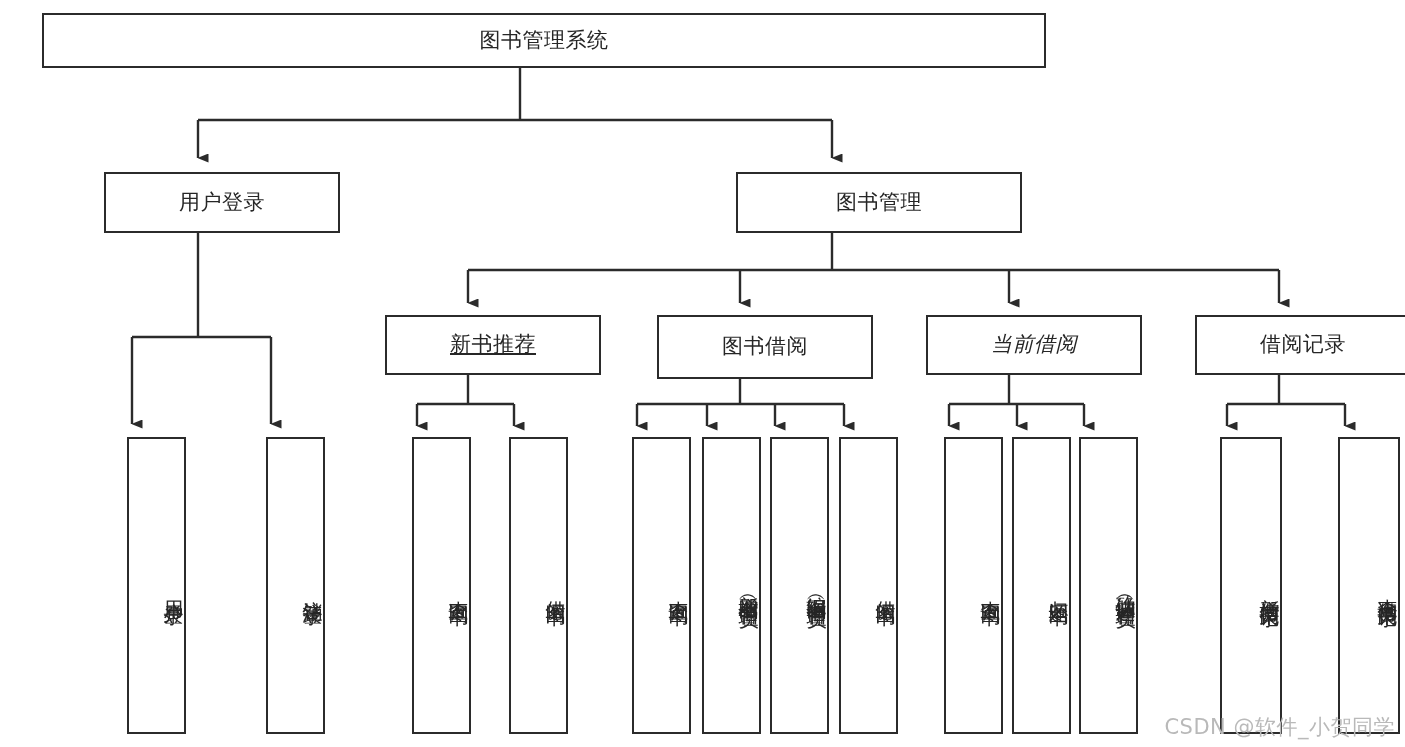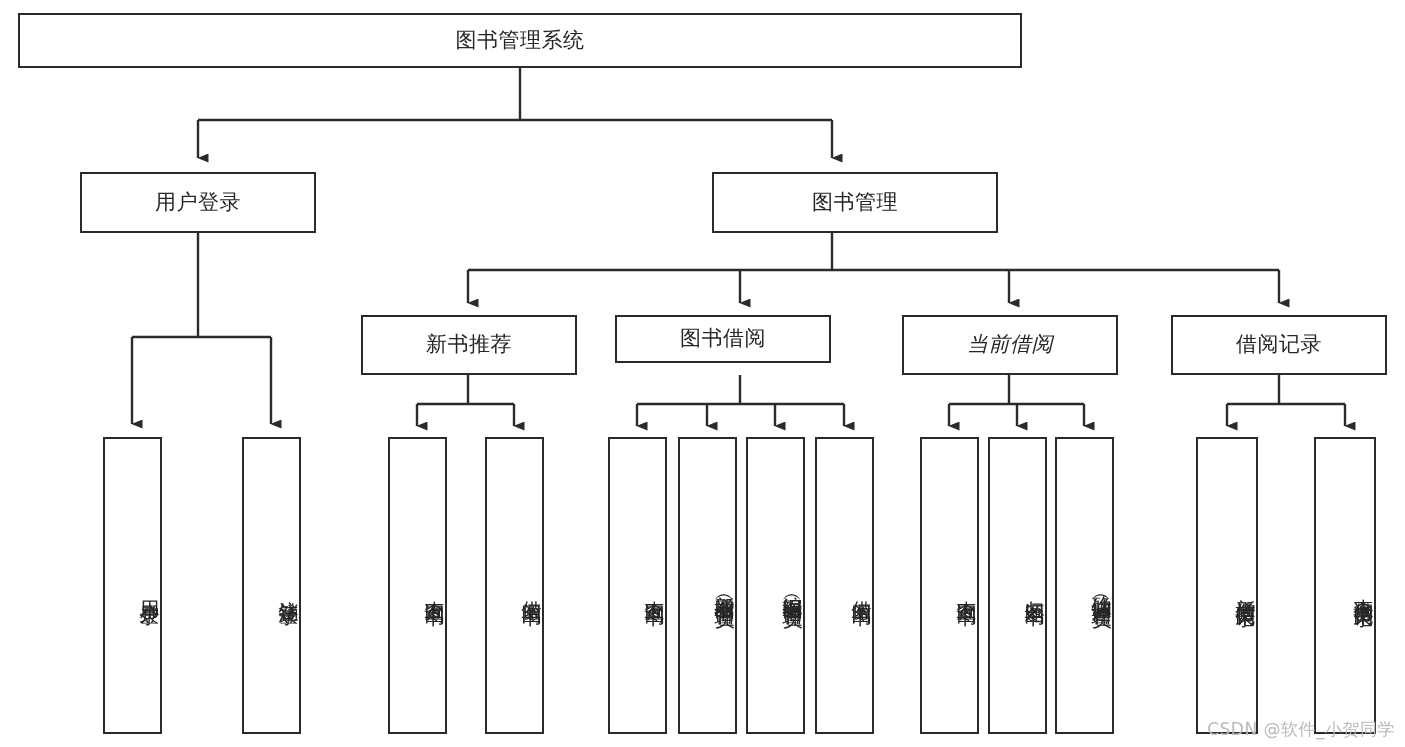--- a/index.html
+++ b/index.html
@@ -28,20 +28,21 @@
   }
   .node {
     position: absolute;
     box-sizing: border-box;
     background: #ffffff;
     border: 2px solid #2b2b2b;
     display: flex;
     align-items: center;
     justify-content: center;
     color: #262626;
+    margin-left: 24px;
   }
   .node-h {
     font-size: 21px;
     letter-spacing: 0.5px;
     line-height: 1.2;
     white-space: nowrap;
   }
   .node-root {
     font-size: 21px;
   }
@@ -59,21 +60,21 @@
     writing-mode: vertical-rl;
     text-orientation: upright;
     letter-spacing: 2px;
     line-height: 1.05;
     display: block;
   }
   #watermark {
     position: absolute;
     right: 10px;
     bottom: 6px;
-    font-size: 17px;
+    font-size: 21px;
     color: #b9b9b9;
     white-space: nowrap;
     letter-spacing: 0.5px;
   }
 </style>
 </head>
 <body>
 
 <div id="diagram-root">
 
@@ -133,25 +134,25 @@
   </div>
 
   <div class="node node-h" style="left:80px; top:172px; width:236px; height:61px;">
     <span>用户登录</span>
   </div>
 
   <div class="node node-h" style="left:712px; top:172px; width:286px; height:61px;">
     <span>图书管理</span>
   </div>
 
-  <div class="node node-h" style="left:361px; top:315px; width:216px; height:60px;">
+  <div class="node node-h" style="left:361px; top:315px; width:216px; height:60px;text-decoration:underline;">
     <span>新书推荐</span>
   </div>
 
-  <div class="node node-h" style="left:615px; top:315px; width:216px; height:48px;">
+  <div class="node node-h" style="left:633px; top:315px; width:216px; height:64px;">
     <span>图书借阅</span>
   </div>
 
   <div class="node node-h" style="left:902px; top:315px; width:216px; height:60px;font-style:italic;">
     <span>当前借阅</span>
   </div>
 
   <div class="node node-h" style="left:1171px; top:315px; width:216px; height:60px;">
     <span>借阅记录</span>
   </div>

